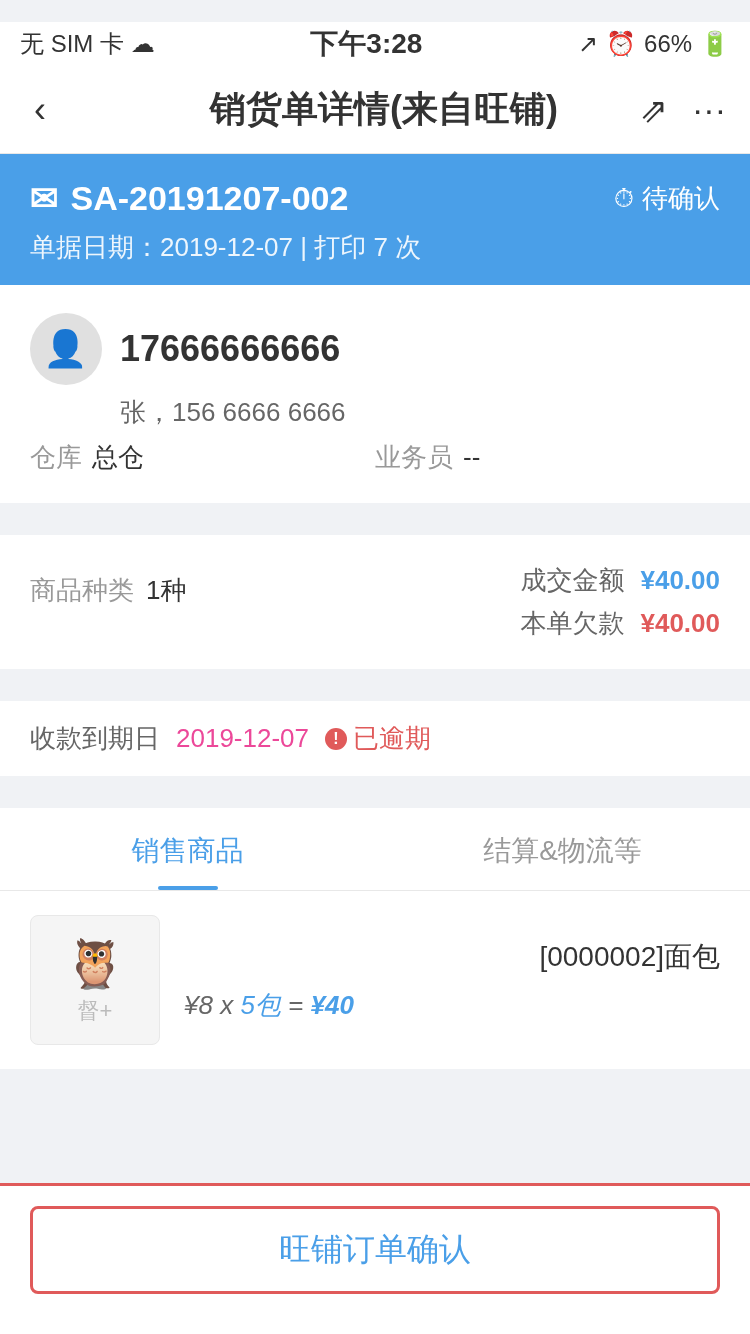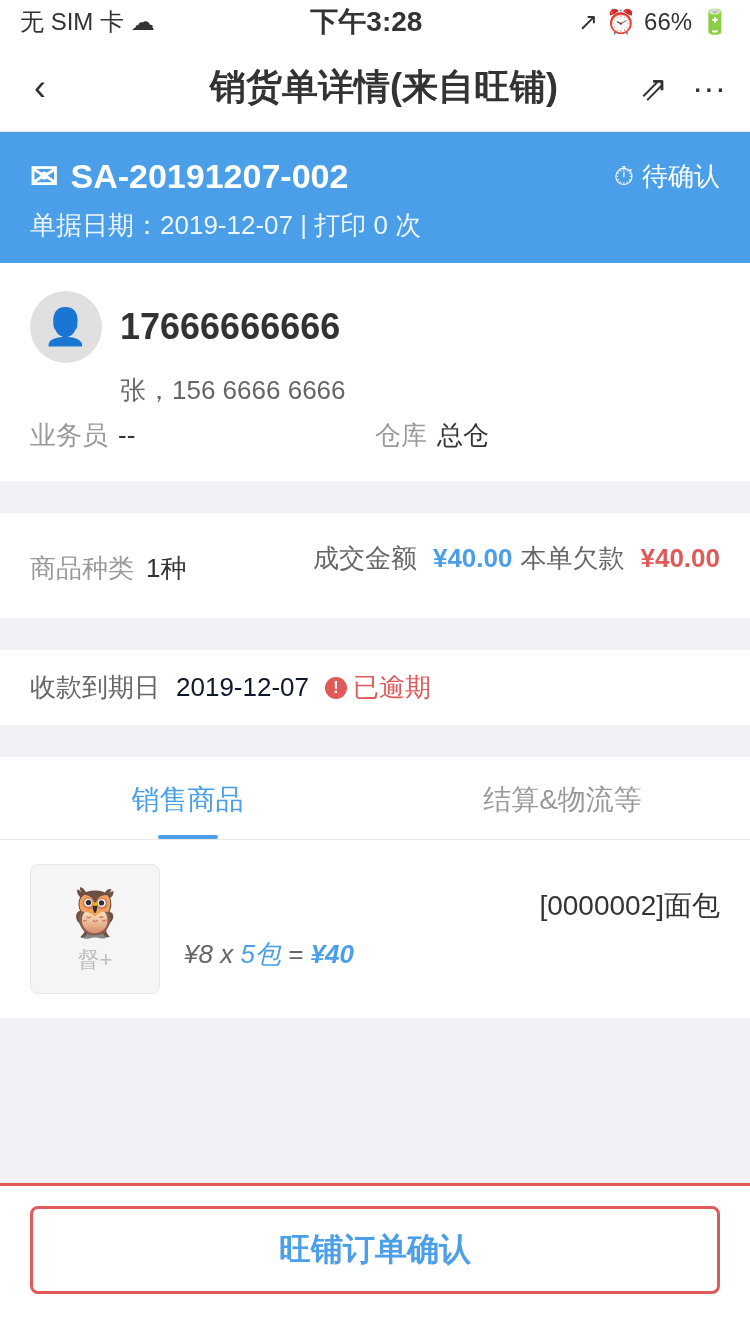--- a/index.html
+++ b/index.html
@@ -18,20 +18,21 @@
     .status-bar {
       width: 750px;
       height: 44px;
       background: #fff;
       display: flex;
       align-items: center;
       justify-content: space-between;
       padding: 0 20px;
       font-size: 24px;
       font-weight: 500;
+      margin-top: 22px;
     }
     .status-left {
       display: flex;
       align-items: center;
       gap: 10px;
     }
     .status-center {
       font-size: 28px;
       font-weight: 600;
     }
@@ -188,21 +189,21 @@
     .summary-row {
       display: flex;
       align-items: center;
       gap: 12px;
       font-size: 26px;
       color: #333;
       margin-bottom: 4px;
     }
     .summary-right {
       display: flex;
-      flex-direction: row;
+      flex-direction: column;
       align-items: flex-end;
       gap: 8px;
     }
     .summary-amount-row {
       display: flex;
       align-items: center;
       gap: 16px;
       font-size: 26px;
     }
     .amount-label {
@@ -220,21 +221,21 @@
     .due-section {
       background: #fff;
       padding: 20px 30px;
       margin-bottom: 16px;
       display: flex;
       align-items: center;
       gap: 16px;
       font-size: 26px;
     }
     .due-label { color: #666; }
-    .due-date { color: #0f172a; }
+    .due-date { color: #ec4899; }
     .overdue-badge {
       display: flex;
       align-items: center;
       gap: 6px;
       color: #e05a5a;
       font-size: 26px;
     }
     .overdue-dot {
       width: 22px;
       height: 22px;
@@ -353,21 +354,21 @@
       border-top: 3px solid #e05a5a;
     }
     .confirm-btn {
       width: 100%;
       height: 88px;
       border: 3px solid #e05a5a;
       background: #fff;
       border-radius: 8px;
       font-size: 32px;
       color: #4a9fe8;
-      font-weight: 700;
+      font-weight: 400;
       cursor: pointer;
       display: flex;
       align-items: center;
       justify-content: center;
     }
 
     
     .section-divider {
       height: 16px;
       background: #f0f2f5;
@@ -405,40 +406,40 @@
       <span>SA-20191207-002</span>
     </div>
     <div class="order-status">
       <span>⏱</span>
       <span>待确认</span>
     </div>
   </div>
   <div class="order-date">
     <span>单据日期：2019-12-07</span>
     <span> | </span>
-    <span>打印 0 次</span>
+    <span>打印 7 次</span>
   </div>
 </div>
 
 <div class="card customer-section">
   <div class="customer-top">
     <div class="avatar">
       <span>👤</span>
     </div>
     <span class="customer-phone">17666666666</span>
   </div>
   <div class="customer-name">张，156 6666 6666</div>
   <div class="customer-meta">
     <div class="meta-item">
+      <span class="meta-label">仓库</span>
+      <span class="meta-value">总仓</span>
+    </div>
+    <div class="meta-item">
       <span class="meta-label">业务员</span>
       <span class="meta-value">--</span>
-    </div>
-    <div class="meta-item">
-      <span class="meta-label">仓库</span>
-      <span class="meta-value">总仓</span>
     </div>
   </div>
 </div>
 
 <div class="section-divider"></div>
 
 <div class="card">
   <div class="summary-section">
     <div class="summary-left">
       <div class="summary-row">

